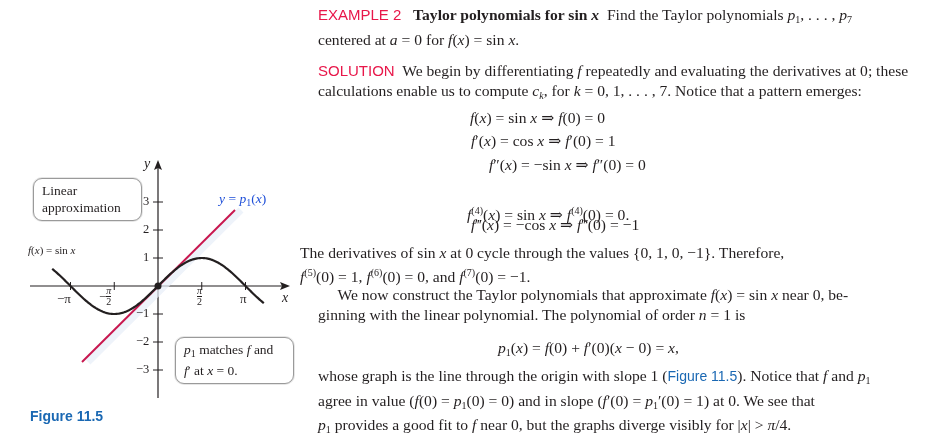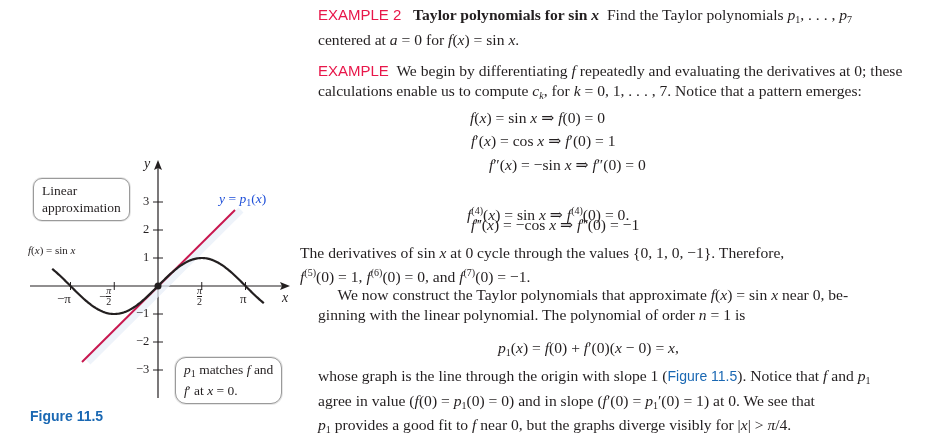--- a/index.html
+++ b/index.html
@@ -2,21 +2,21 @@
 <html><head>
 <meta charset="utf-8">
 <style>
   html, body { margin:0; padding:0; background:#ffffff; }
   body { width:950px; height:440px; position:relative; overflow:hidden;
          font-family:"Liberation Serif", "DejaVu Serif", serif; color:#231f20; }
   i { font-style:italic; }
   #figure { position:absolute; left:0; top:150px; width:310px; height:290px; }
   #figure svg { position:absolute; left:0; top:0; }
   .callout { position:absolute; border:1px solid #9a9a9a; border-radius:9px; background:#fff;
-             font-size:13.5px; line-height:17px; padding:3px 8px 4px 8px; box-shadow:0 0 0 1px #e6e6e6; }
+             font-size:13.5px; line-height:17px; padding:3px 20px 4px 8px; box-shadow:0 0 0 1px #e6e6e6; }
   .figcap { position:absolute; left:30px; top:408px; color:#1a68b3; font-weight:bold;
             font-family:"Liberation Sans", "DejaVu Sans", sans-serif; font-size:14px; }
   .text { position:absolute; font-size:15.6px; line-height:19.5px; }
   .label-red { color:#e8174a; font-family:"Liberation Sans", "DejaVu Sans", sans-serif; font-weight:normal; font-size:15px; }
   .eqn { position:absolute; font-size:15.6px; text-align:left; white-space:nowrap; }
   .blue { color:#1a68b3; font-family:"Liberation Sans", "DejaVu Sans", sans-serif; font-size:14px; }
   sub { font-size:10px; vertical-align:-3px; }
   sup { font-size:10px; vertical-align:6px; }
 </style>
 </head>
@@ -75,34 +75,34 @@
   <div style="position:absolute;left:136px;top:184px;font-size:12.5px;">−2</div>
   <div style="position:absolute;left:136px;top:212px;font-size:12.5px;">−3</div>
 
   <div style="position:absolute;left:28px;top:94px;font-size:11px;"><i>f</i>(<i>x</i>) = sin <i>x</i></div>
   <div style="position:absolute;left:219px;top:41px;font-size:13.5px;color:#1d4ed8;"><i>y</i> = <i>p</i><sub>1</sub>(<i>x</i>)</div>
 
   <div class="callout" style="left:33px;top:28px;">
     <div>Linear</div>
     <div>approximation</div>
   </div>
-  <div class="callout" style="left:175px;top:207px;border-radius:11px;">
+  <div class="callout" style="left:175px;top:187px;">
     <div><i>p</i><sub>1</sub> matches <i>f</i> and</div>
     <div><i>f</i>′ at <i>x</i> = 0.</div>
   </div>
 </div>
 <div class="figcap">Figure 11.5</div>
 
 <div class="text" style="left:318px;top:5px;width:630px;">
   <span class="label-red">EXAMPLE 2</span>&nbsp;&nbsp;&nbsp;<b>Taylor polynomials for sin <i>x</i></b>&nbsp; <span>Find the Taylor polynomials <i>p</i><sub>1</sub>, . . . , <i>p</i><sub>7</sub></span><br>
   <span>centered at <i>a</i> = 0 for <i>f</i>(<i>x</i>) = sin <i>x</i>.</span>
 </div>
 
 <div class="text" style="left:318px;top:61px;width:630px;">
-  <span class="label-red">EXAMPLE</span>&nbsp; We begin by differentiating <i>f</i> repeatedly and evaluating the derivatives at 0; these<br>
+  <span class="label-red">SOLUTION</span>&nbsp; We begin by differentiating <i>f</i> repeatedly and evaluating the derivatives at 0; these<br>
   calculations enable us to compute <i>c</i><sub><i>k</i></sub>, for <i>k</i> = 0, 1, . . . , 7. Notice that a pattern emerges:
 </div>
 
 <div>
   <div class="eqn" style="left:470px;top:109px;"><i>f</i>(<i>x</i>) = sin <i>x</i> ⇒ <i>f</i>(0) = 0</div>
   <div class="eqn" style="left:471px;top:132px;"><i>f</i>′(<i>x</i>) = cos <i>x</i> ⇒ <i>f</i>′(0) = 1</div>
   <div class="eqn" style="left:489px;top:156px;"><i>f</i>″(<i>x</i>) = −sin <i>x</i> ⇒ <i>f</i>″(0) = 0</div>
   <div class="eqn" style="left:471px;top:180px;margin-top:36px;"><i>f</i>‴(<i>x</i>) = −cos <i>x</i> ⇒ <i>f</i>‴(0) = −1</div>
   <div class="eqn" style="left:467px;top:205px;"><i>f</i><sup>(4)</sup>(<i>x</i>) = sin <i>x</i> ⇒ <i>f</i><sup>(4)</sup>(0) = 0.</div>
 </div>

